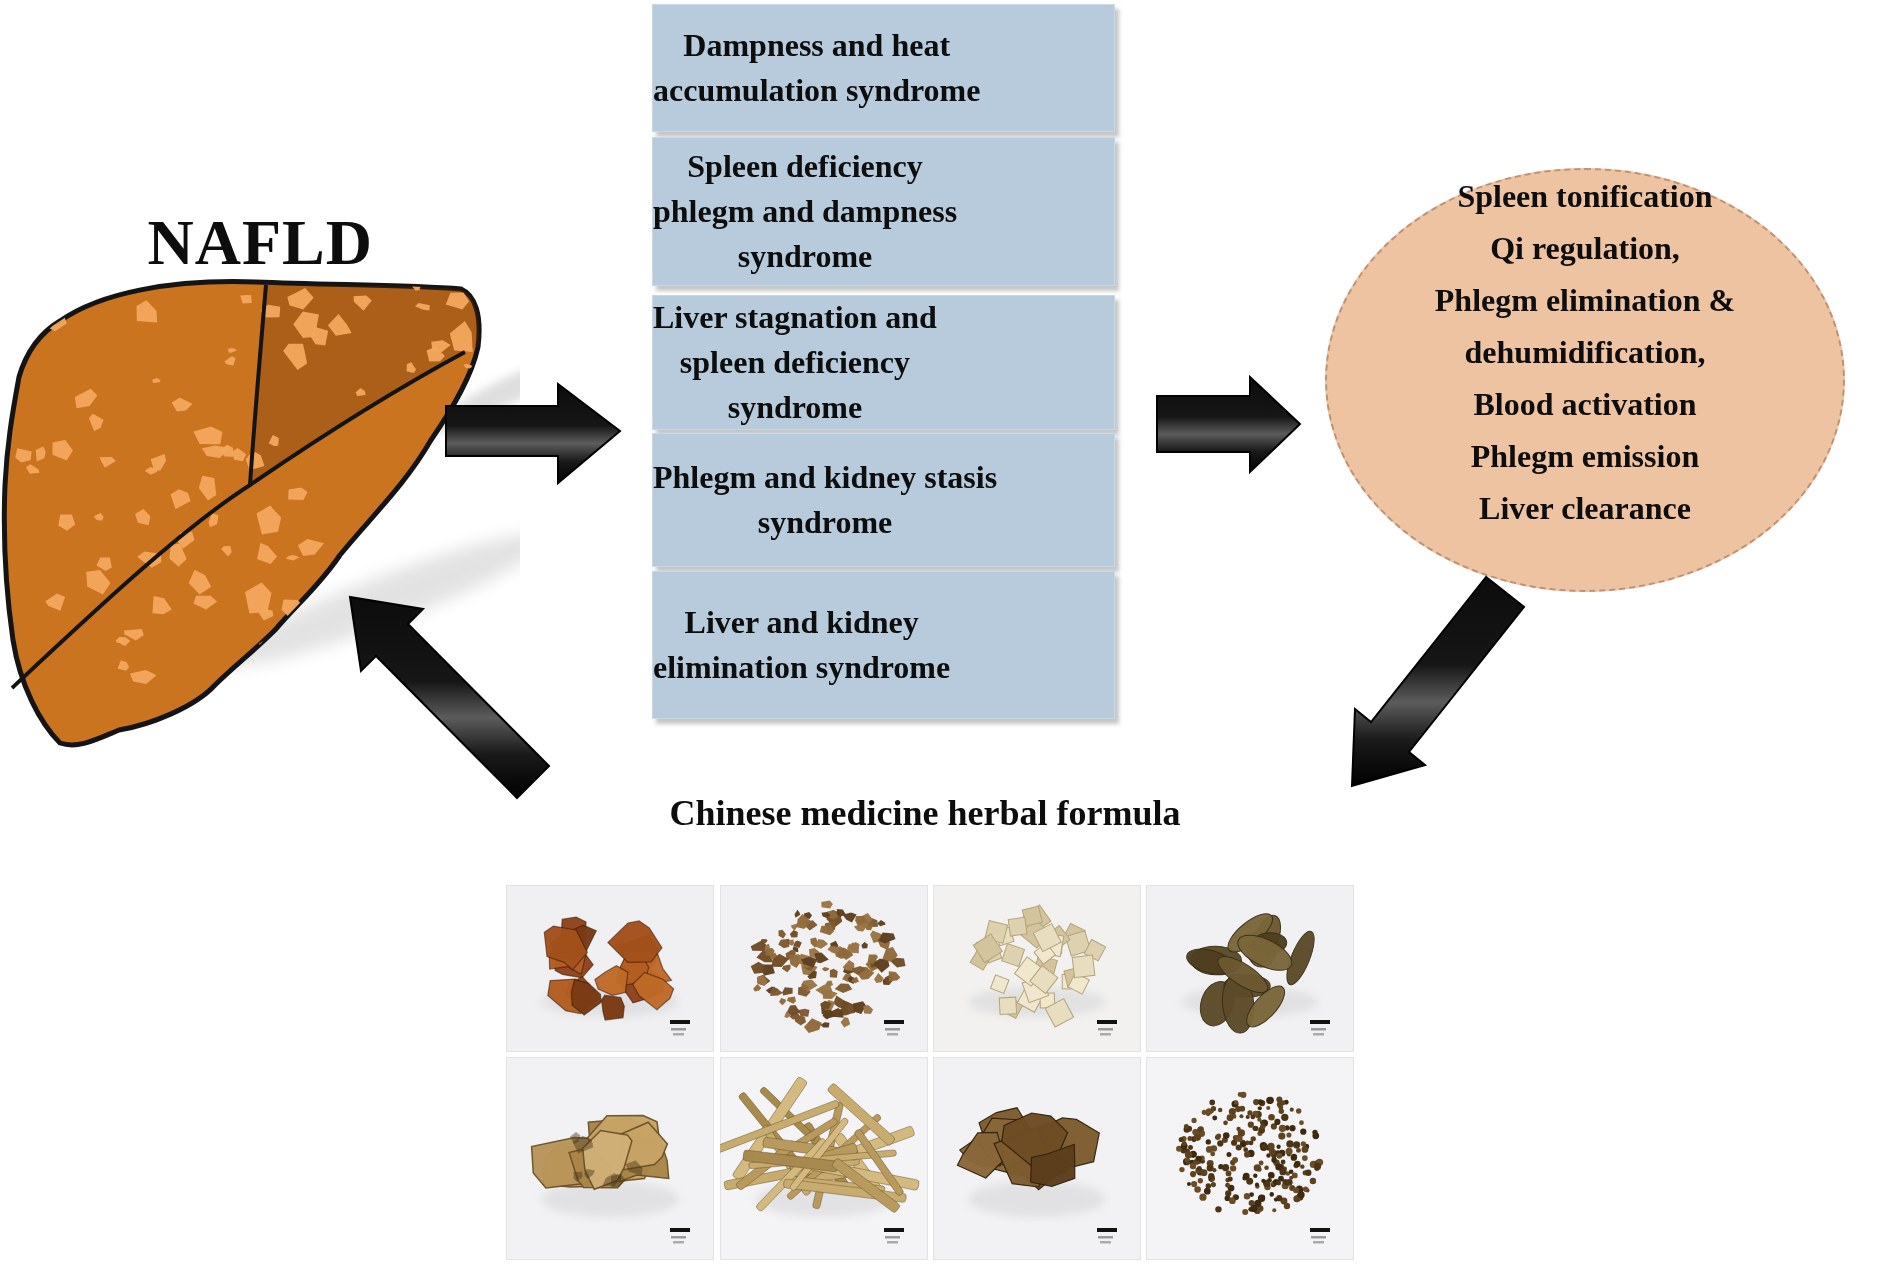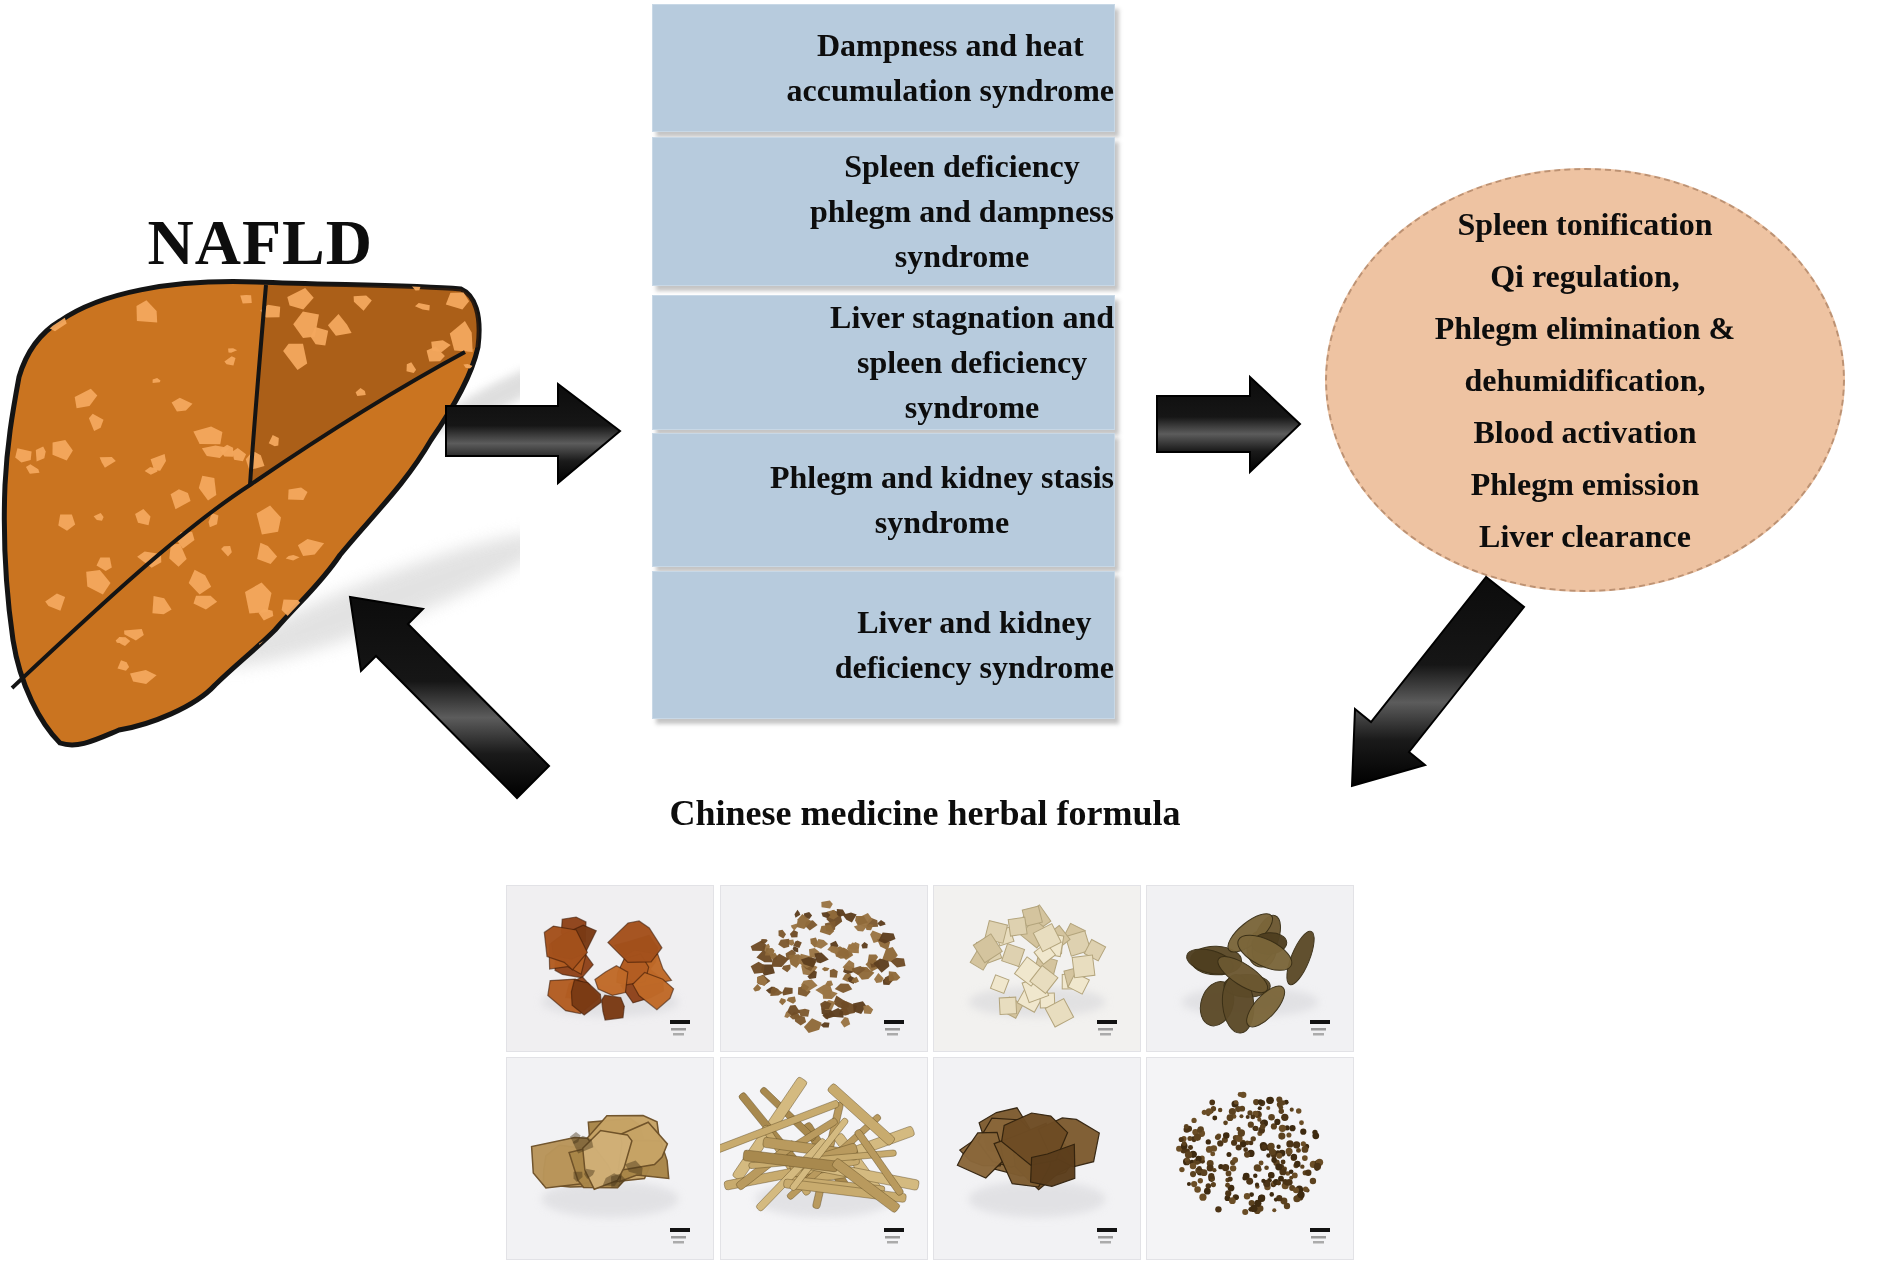--- a/index.html
+++ b/index.html
@@ -4,32 +4,32 @@
 <style>
   html,body{margin:0;padding:0;background:#ffffff;}
   #canvas{position:relative;width:1890px;height:1265px;background:#ffffff;overflow:hidden;
           font-family:"Liberation Serif","DejaVu Serif",serif;color:#0d0d0d;}
   .abs{position:absolute;}
   #nafld{left:123px;top:206px;width:250px;text-align:right;font-weight:bold;
          font-size:64px;letter-spacing:1px;}
   #liver-svg{left:0;top:255px;}
   
   .syndrome-box{left:652px;width:461px;background:#b7cbdd;border:1px solid #c8d8e6;
-      box-shadow:4px 5px 4px rgba(110,110,110,0.4);display:flex;align-items:center;justify-content:flex-end;
+      box-shadow:4px 5px 4px rgba(110,110,110,0.4);display:flex;align-items:center;justify-content:flex-start;
       text-align:center;font-weight:bold;font-size:32px;line-height:45px;}
   .pre{white-space:pre-line;}
   #box-0{top:4px;height:126px;}
   #box-1{top:137px;height:147px;}
   #box-2{top:295px;height:133px;}
   #box-3{top:433px;height:132px;}
   #box-4{top:571px;height:146px;}
   
   #ellipse{left:1325px;top:168px;width:520px;height:424px;border-radius:50%;
       background:#eec3a2;border:2px dashed #bd9273;box-sizing:border-box;
-      display:flex;align-items:center;justify-content:center;text-align:center;
+      display:flex;align-items:flex-start;justify-content:center;text-align:center;
       font-weight:bold;font-size:32px;line-height:52px;}
   #arrows-svg{left:0;top:0;pointer-events:none;}
   #formula-title{left:400px;top:792px;width:1050px;text-align:center;font-weight:bold;font-size:36px;}
   
   .cell{width:208px;background:#f1f1f3;}
   .c0{left:506px;} .c1{left:720px;} .c2{left:933px;} .c3{left:1146px;}
   .r0{top:885px;height:167px;} .r1{top:1057px;height:203px;}
   .cell svg{display:block;}
 </style>
 </head>
@@ -181,21 +181,21 @@
     <span class="pre">Liver stagnation and
 spleen deficiency
 syndrome</span>
   </div>
   <div id="box-3" class="abs syndrome-box">
     <span class="pre">Phlegm and kidney stasis
 syndrome</span>
   </div>
   <div id="box-4" class="abs syndrome-box">
     <span class="pre">Liver and kidney
-deficiency syndrome</span>
+elimination syndrome</span>
   </div>
 
   <div id="ellipse" class="abs">
     <span class="pre">Spleen tonification
 Qi regulation,
 Phlegm elimination &amp;
 dehumidification,
 Blood activation
 Phlegm emission
 Liver clearance</span>

